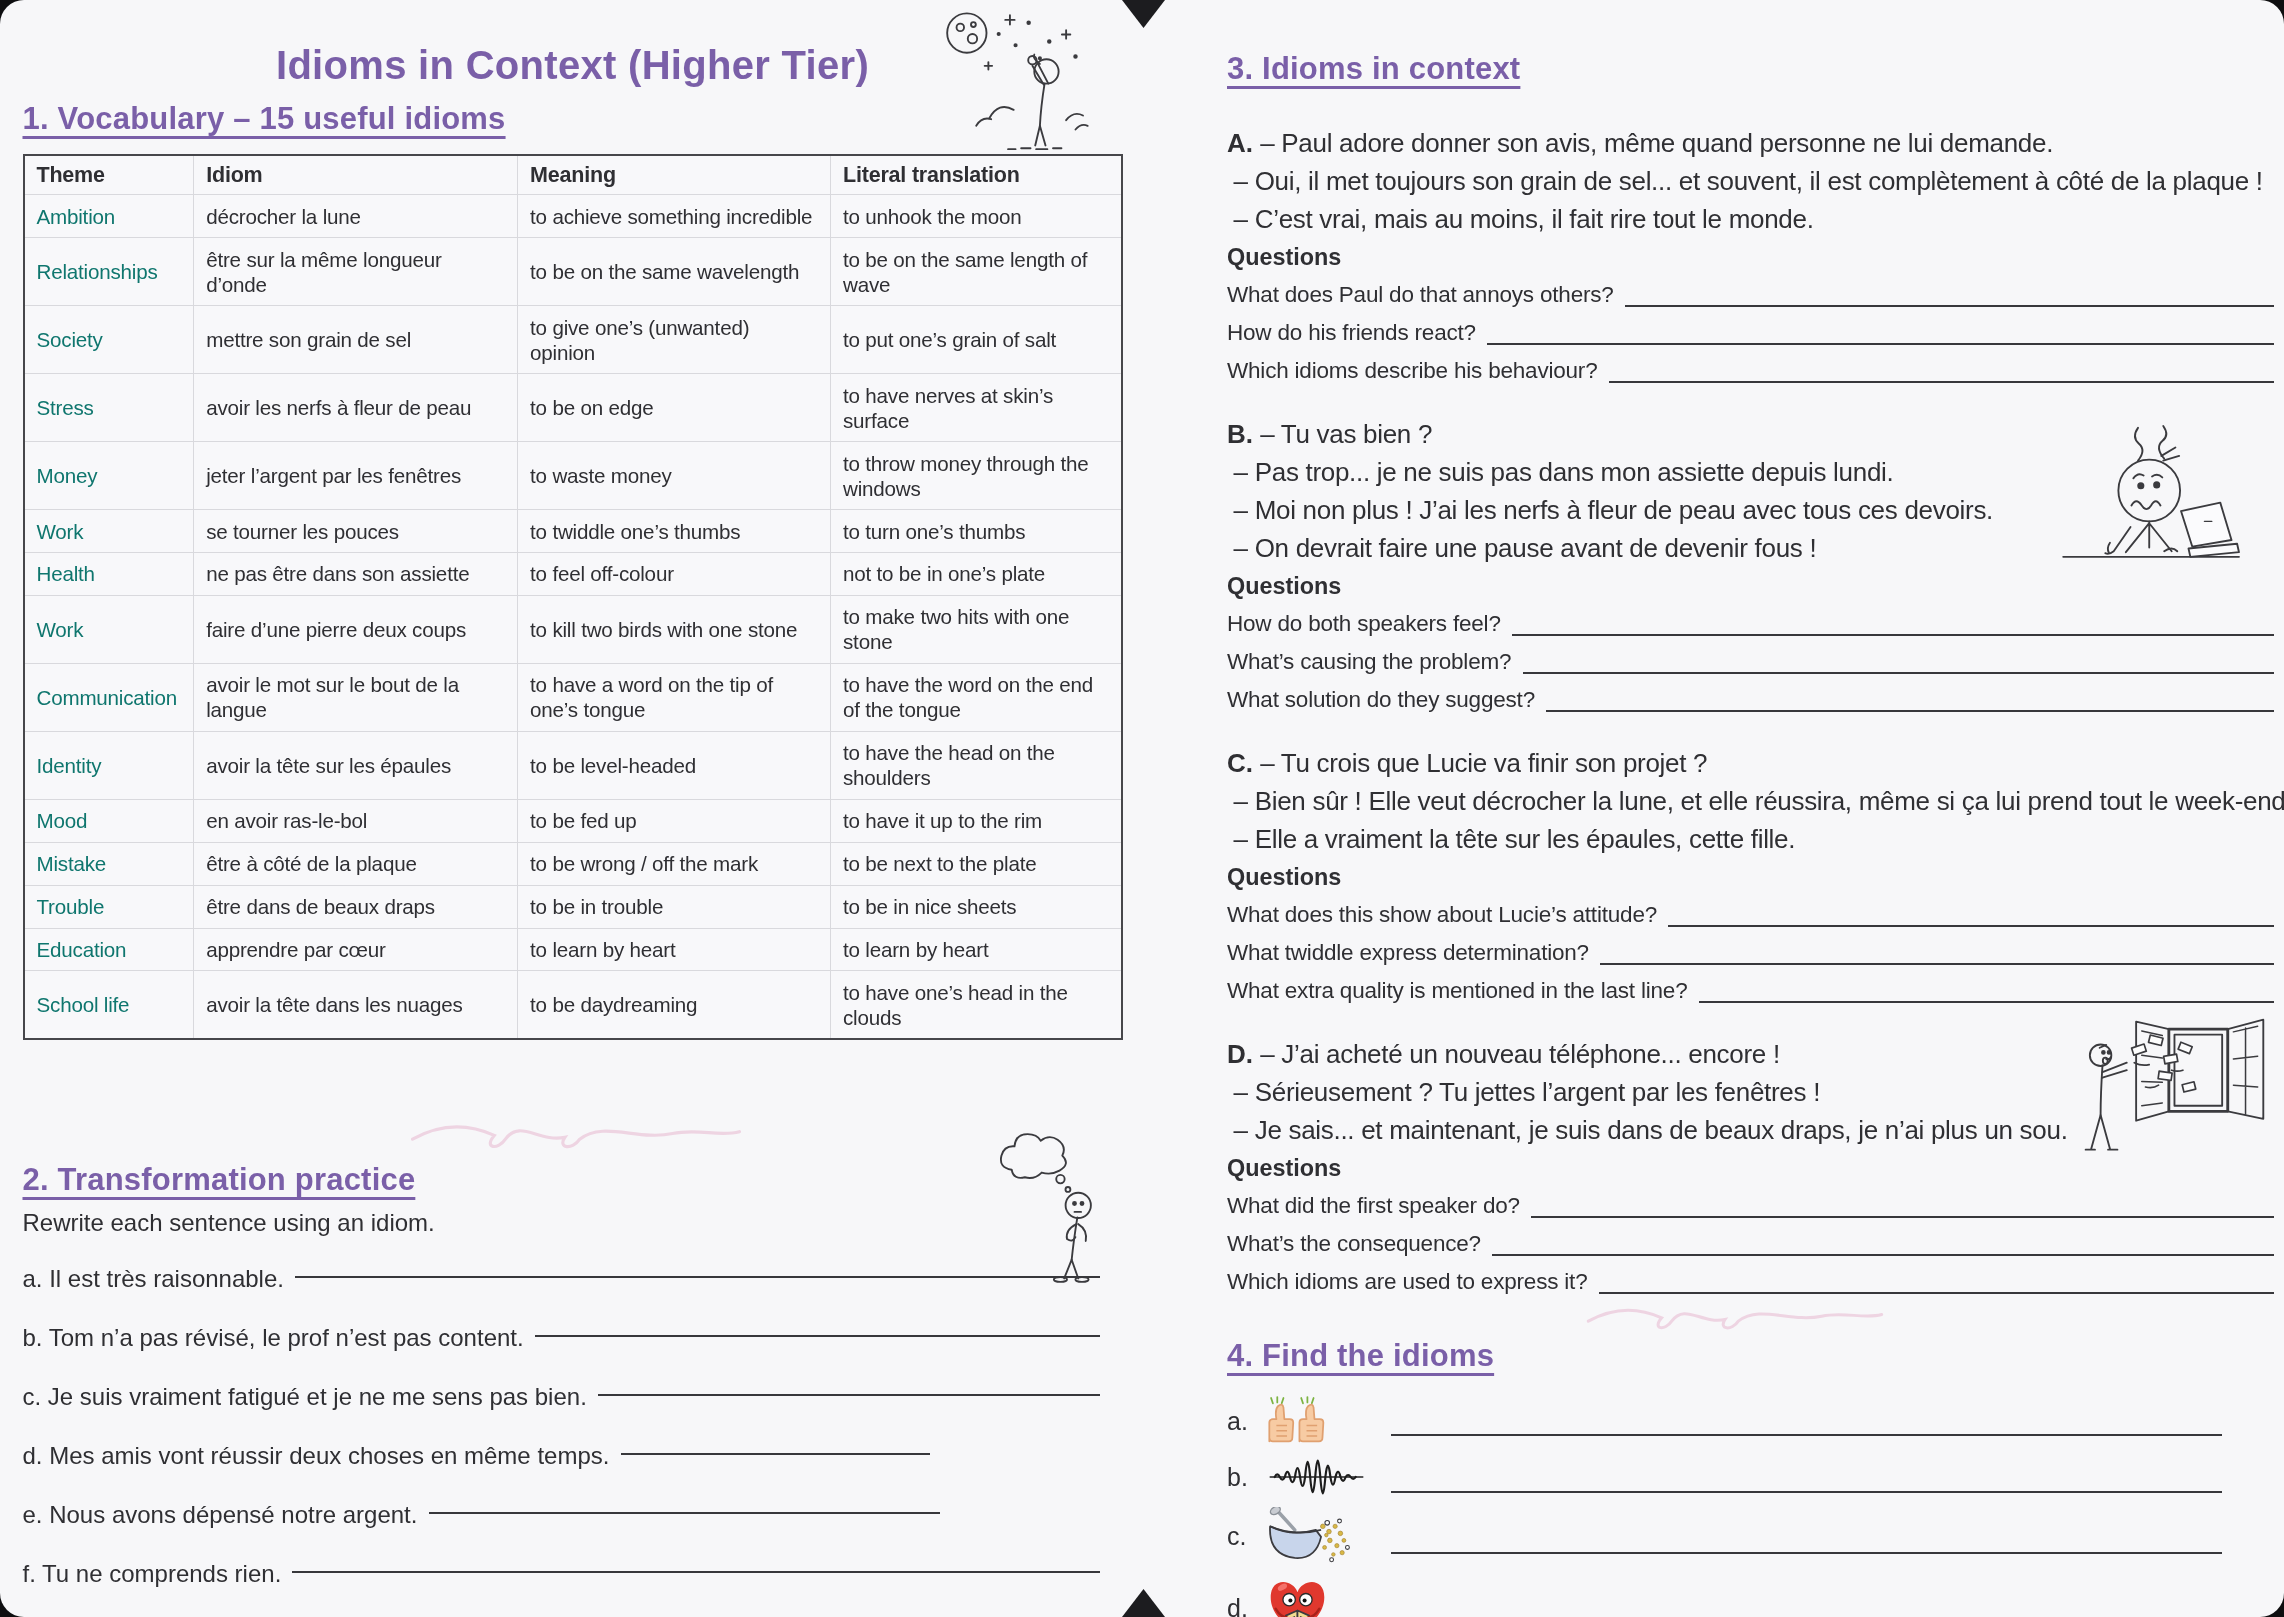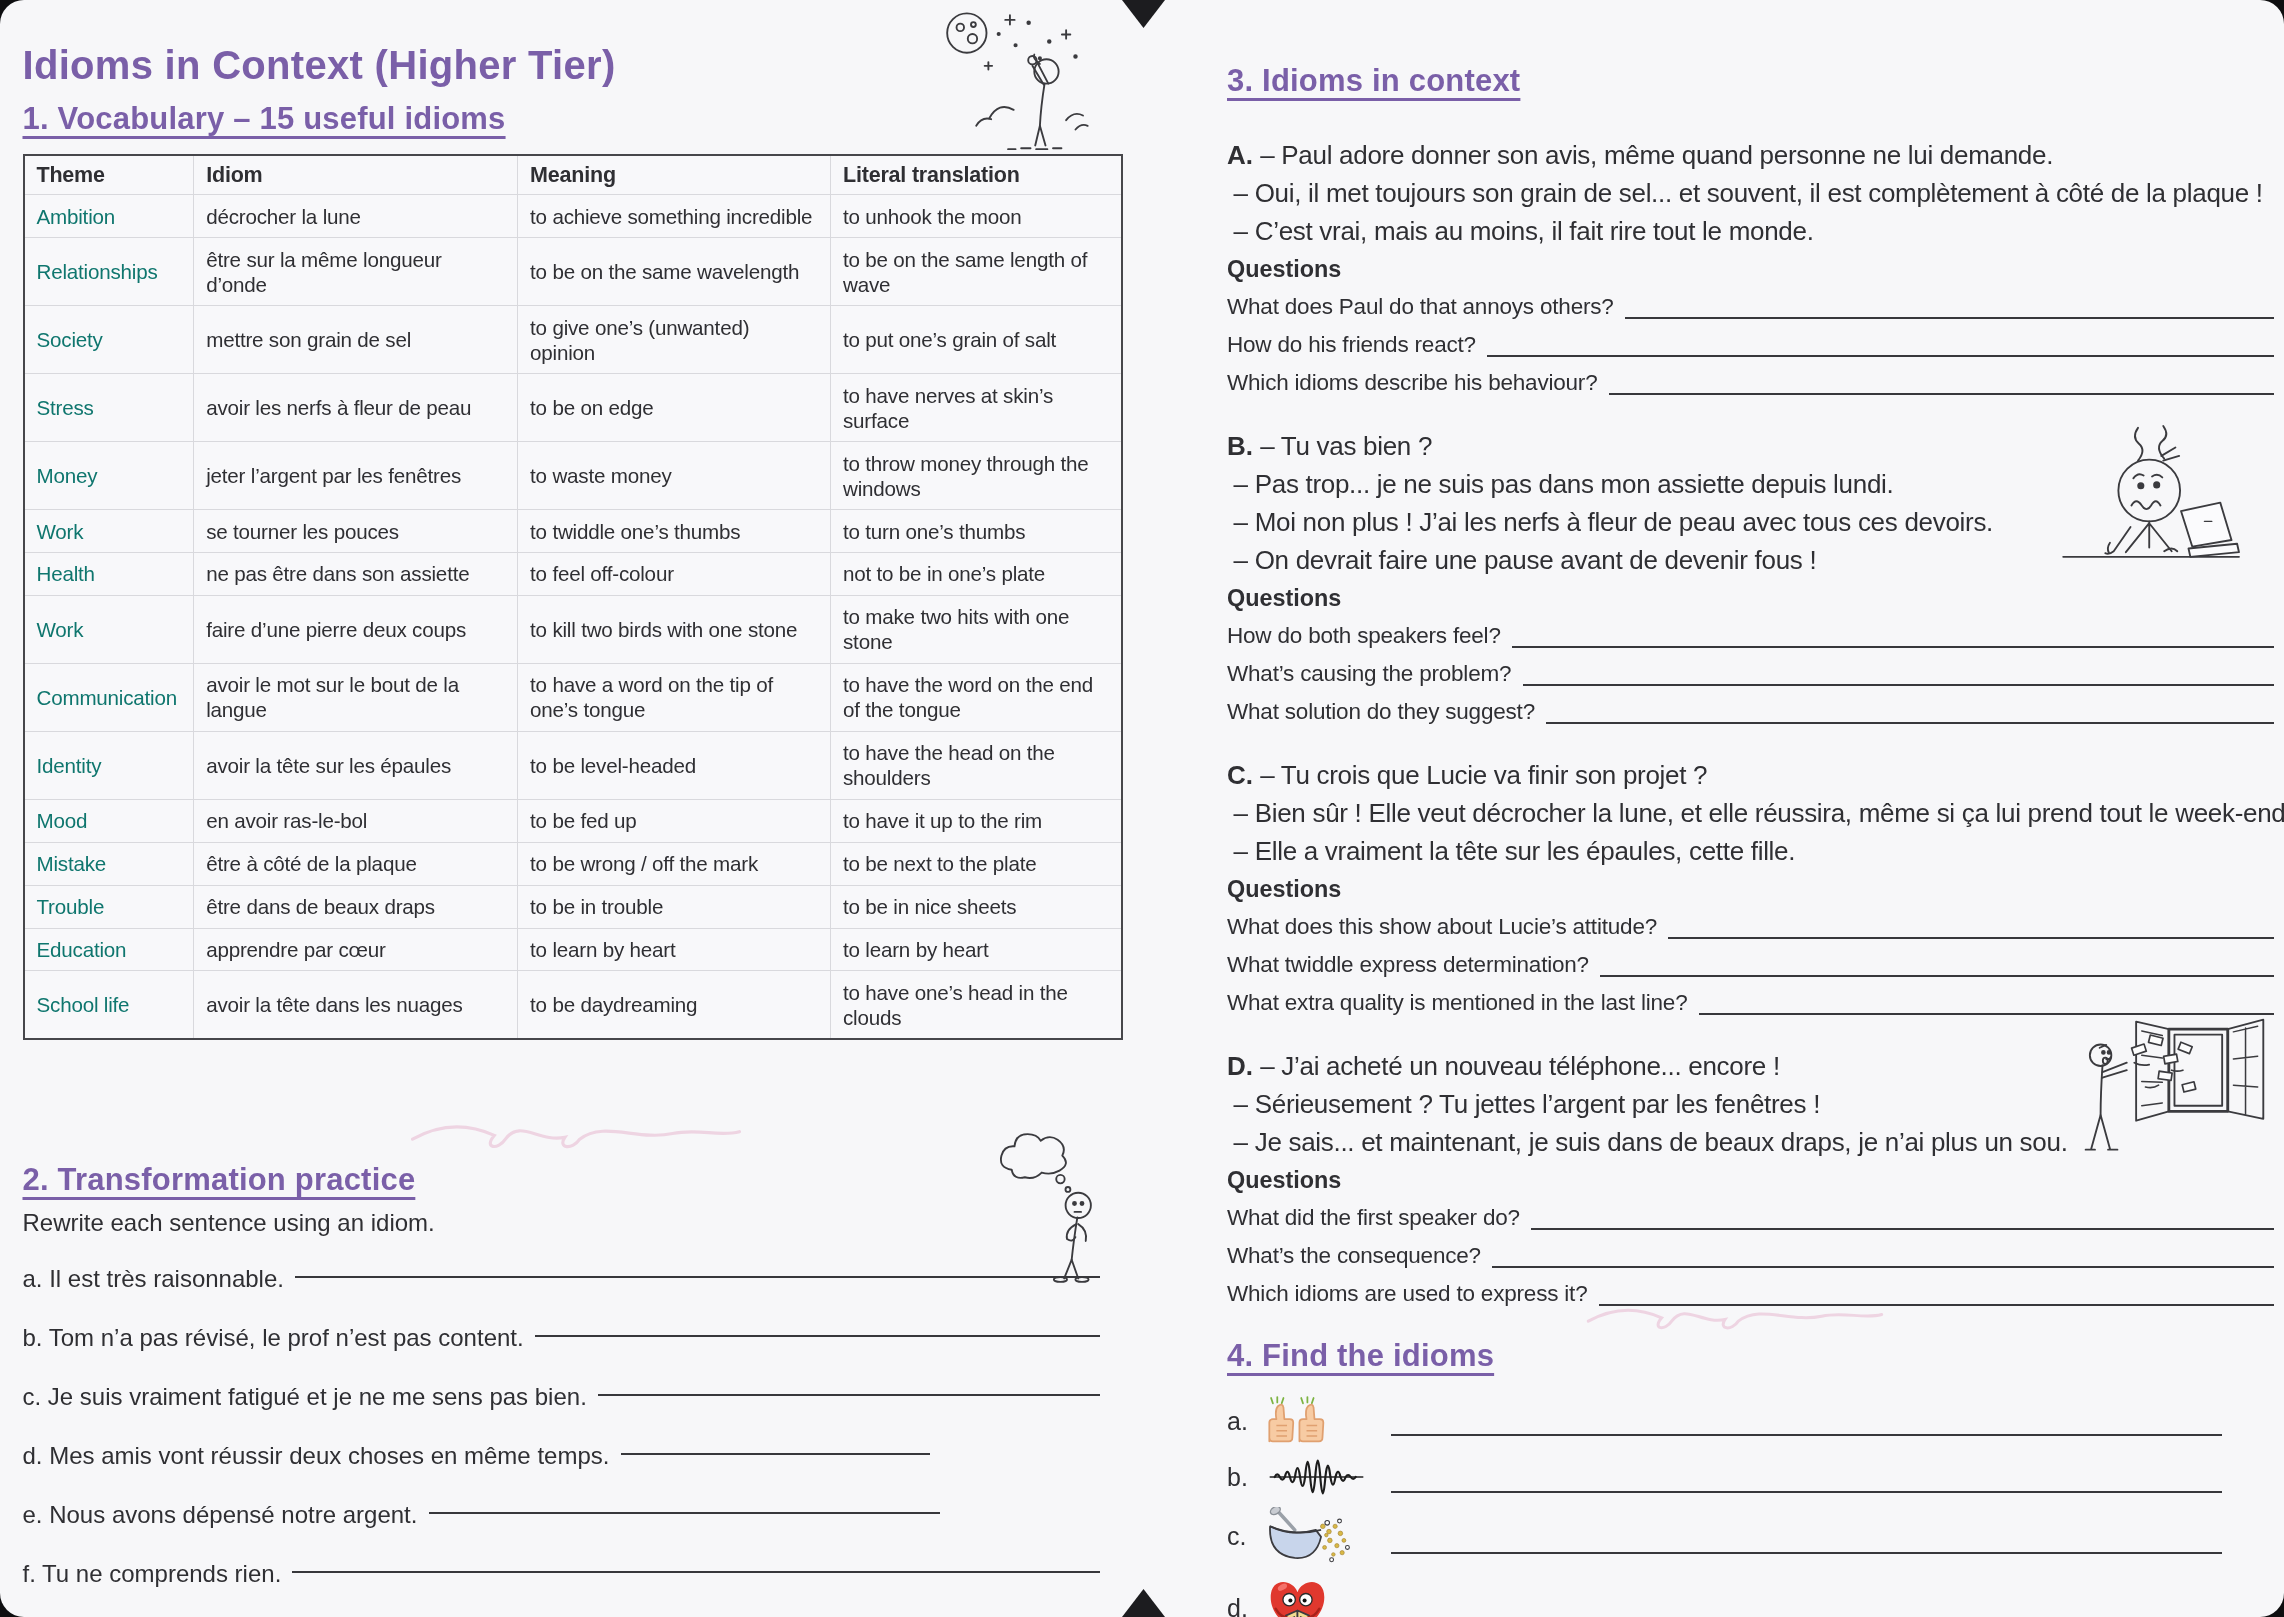--- a/index.html
+++ b/index.html
@@ -7,23 +7,23 @@
     width:2284px;height:1617px;position:relative;background:#0e0e10;
     font-family:"Liberation Sans","DejaVu Sans",sans-serif;color:#2f2f33;
     -webkit-font-smoothing:antialiased;
   }
   .page{position:absolute;inset:0;background:#f7f7f9;border-radius:24px;overflow:hidden}
   .fold{position:absolute;left:1122px;width:43px;height:28px;background:#1c1c1f}
   .fold-top{top:0;clip-path:polygon(0 0,100% 0,50% 100%)}
   .fold-bottom{bottom:0;clip-path:polygon(50% 0,100% 100%,0 100%)}
 
   .col-left{position:absolute;left:22.5px;top:0;width:1100px}
-  .col-right{position:absolute;left:1227px;top:12px;width:1047px}
-
-  .main-title{margin:43px 0 13px;font-size:40px;font-weight:bold;
+  .col-right{position:absolute;left:1227px;top:0;width:1047px}
+
+  .main-title{margin:43px 0 13px;text-align:center;font-size:40px;font-weight:bold;
     color:#7a5fa8;letter-spacing:0.3px}
   .sec-h{font-size:31px;font-weight:bold;color:#7a5fa8;margin:0;
     text-decoration:underline;text-decoration-thickness:3.3px;text-underline-offset:6.6px;
     letter-spacing:0.2px}
   #sec1-h{margin:3.7px 0 17px}
   #sec3-h{margin:51px 0 37px}
   #sec4-h{margin:0 0 20.6px}
 
   table.vocab{width:100%;border-collapse:collapse;border:2.8px solid #47474b;
     font-size:20.6px;letter-spacing:-0.2px;background:#f8f8fa}

